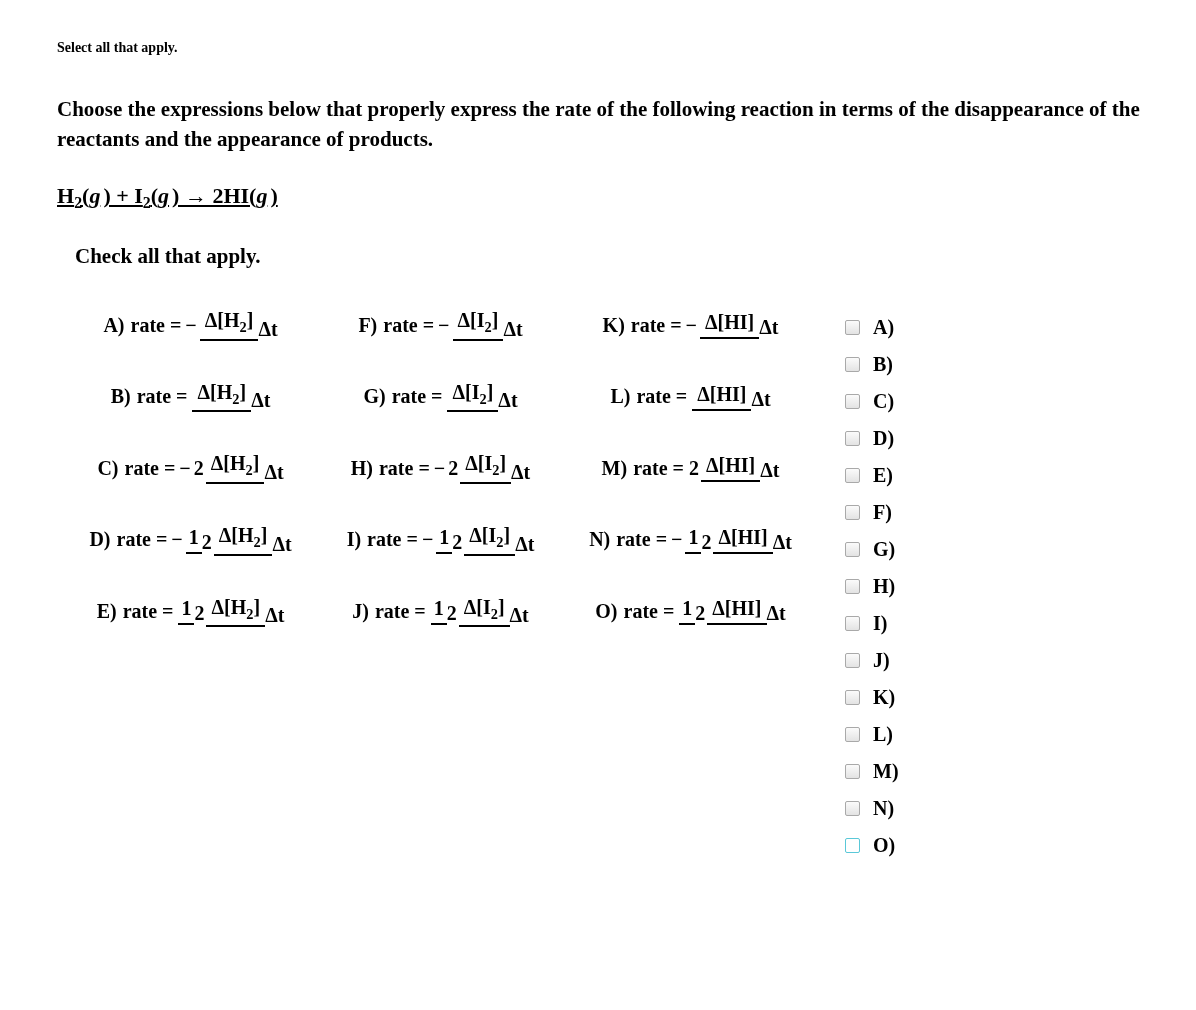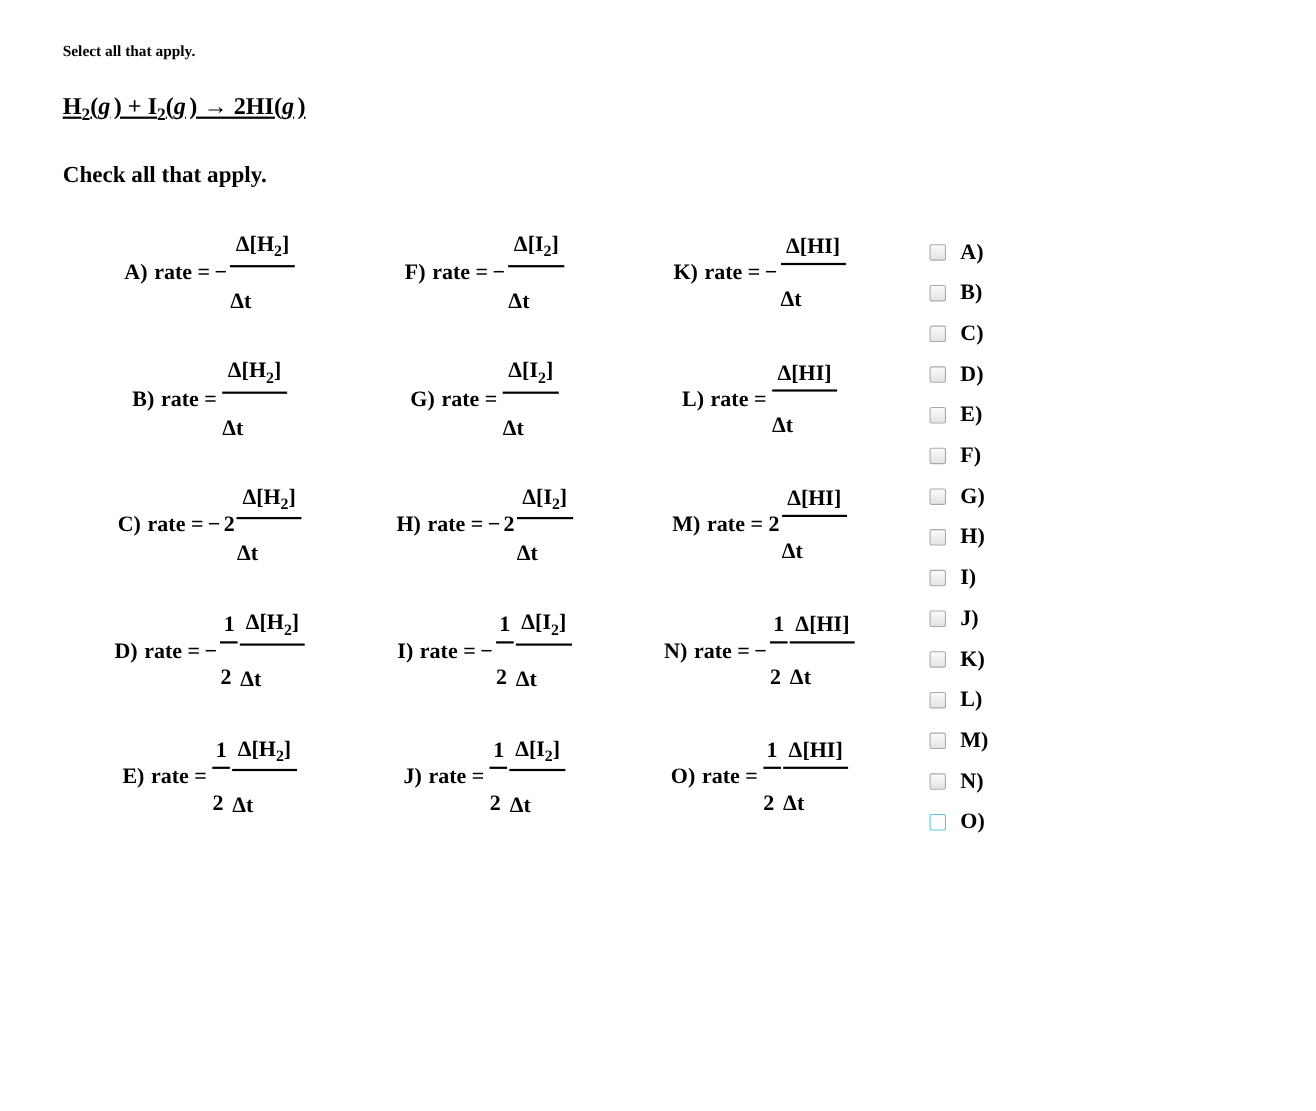--- a/index.html
+++ b/index.html
@@ -13,37 +13,37 @@
     width:1196px; height:1010px; overflow:hidden;
     background:#ffffff; color:#000;
     font-family:"Liberation Serif","DejaVu Serif",serif;
     font-weight:700;
   }
   .page{ padding:40px 0 0 57px; }
   .heading{ margin:0; font-size:14px; }
   .prompt{ margin:38px 0 0; font-size:21px; line-height:1.45; max-width:1090px; }
   .reaction{ margin:28px 0 0; font-size:22px;text-decoration:underline; }
   .reaction .it{ font-style:italic; padding-right:3px; }
-  .check-all{ margin:32px 0 0; font-size:21px; }
+  .check-all{ margin:32px 18px 0; font-size:21px; }
   .content{ display:flex; margin-top:40px; align-items:flex-start; }
 
   .expr-grid{
     display:grid;
     grid-template-columns:267px 233px 267px;
     row-gap:40px;
   }
   .expr-cell{
     display:flex; align-items:center; justify-content:center;
     font-size:20px; white-space:nowrap;
   }
   .expr-label{ margin-right:6px; }
   .rate-eq{ margin-right:3px; }
   .sign{ margin:0 1px; }
   .coef{ margin-left:2px; }
-  .frac{ display:inline-flex; flex-direction:column; align-items:flex-start; margin-left:2px;gap:20px; }
+  .frac{ display:inline-flex; flex-direction:row; align-items:flex-end; margin-left:2px; }
   .frac .num{ padding:0 5px 3px; border-bottom:2px solid var(--bar); text-align:center; line-height:1.15; }
   .frac .den{ padding-top:0; line-height:1.15; text-align:center; }
   .frac.mini .num{ padding:0 3px 3px; }
   sub{ font-size:0.72em; }
 
   .cb-col{ margin-left:21px; margin-top:0; }
   .cb-row{ display:flex; align-items:center; height:37px; }
   .cb-box{
     width:15px; height:15px; flex:0 0 15px;
     border:1px solid var(--cb-border); border-radius:2px;
@@ -54,20 +54,21 @@
     border:1px solid var(--cb-focus);
     background:#ffffff;
   }
   .cb-label{ font-size:20px; margin-left:13px; }
 </style>
 </head>
 <body>
 
 <div class="page">
   <p class="heading">Select all that apply.</p>
+  <p class="prompt">Choose the expressions below that properly express the rate of the following reaction in terms of the disappearance of the reactants and the appearance of products.</p>
   <p class="reaction"><span>H</span><sub>2</sub><span>(</span><span class="it">g</span><span>) + I</span><sub>2</sub><span>(</span><span class="it">g</span><span>) → 2HI(</span><span class="it">g</span><span>)</span></p>
   <p class="check-all">Check all that apply.</p>
   <div class="content">
     <div class="expr-grid" id="exprGrid">
         <div class="expr-cell">
           <span class="expr-label">A)</span>
           <span class="rate-eq">rate =</span>
           <span class="sign">−</span>
           <span class="frac">
             <span class="num"><span>Δ[H</span><sub>2</sub><span>]</span></span>

